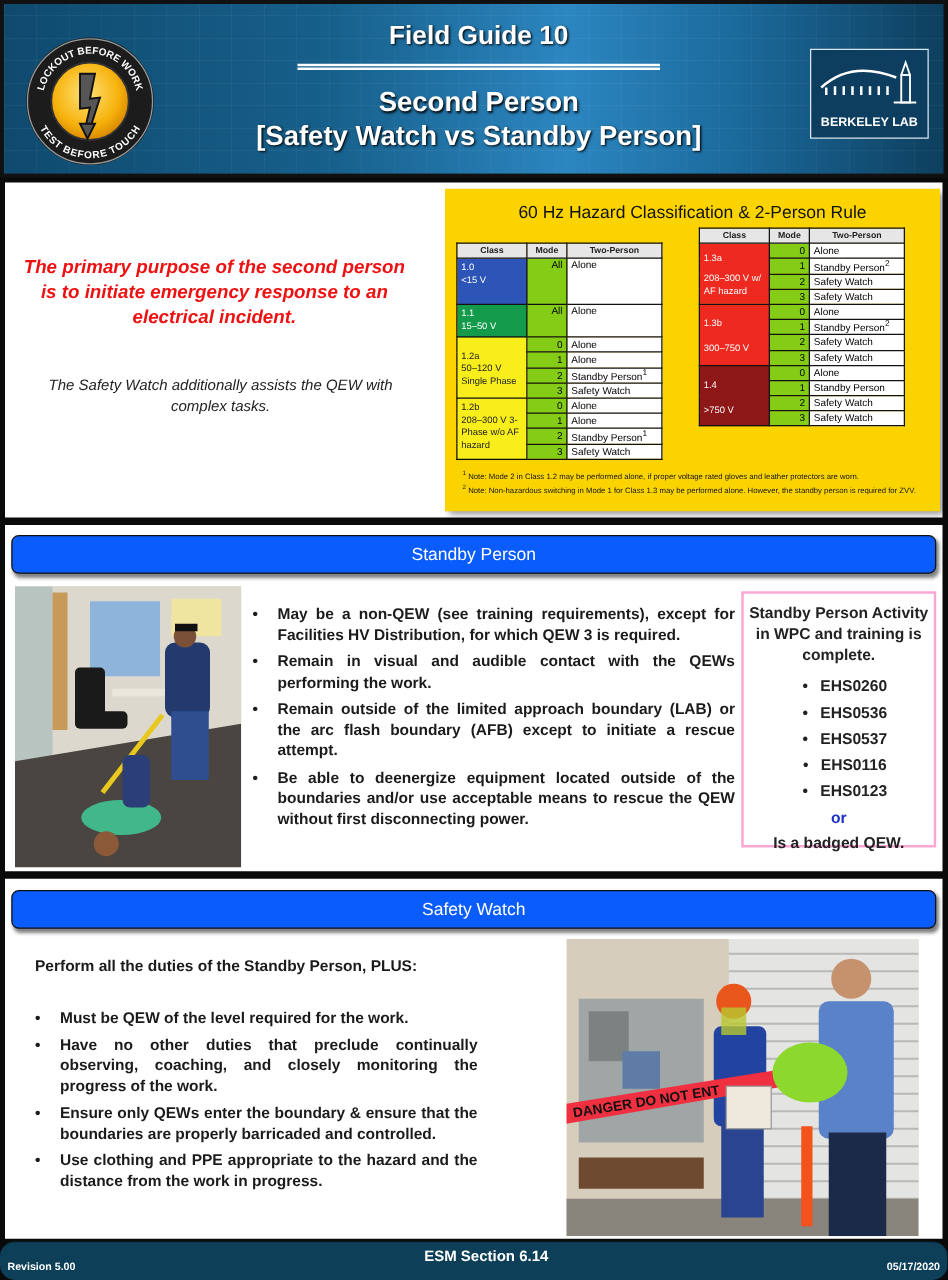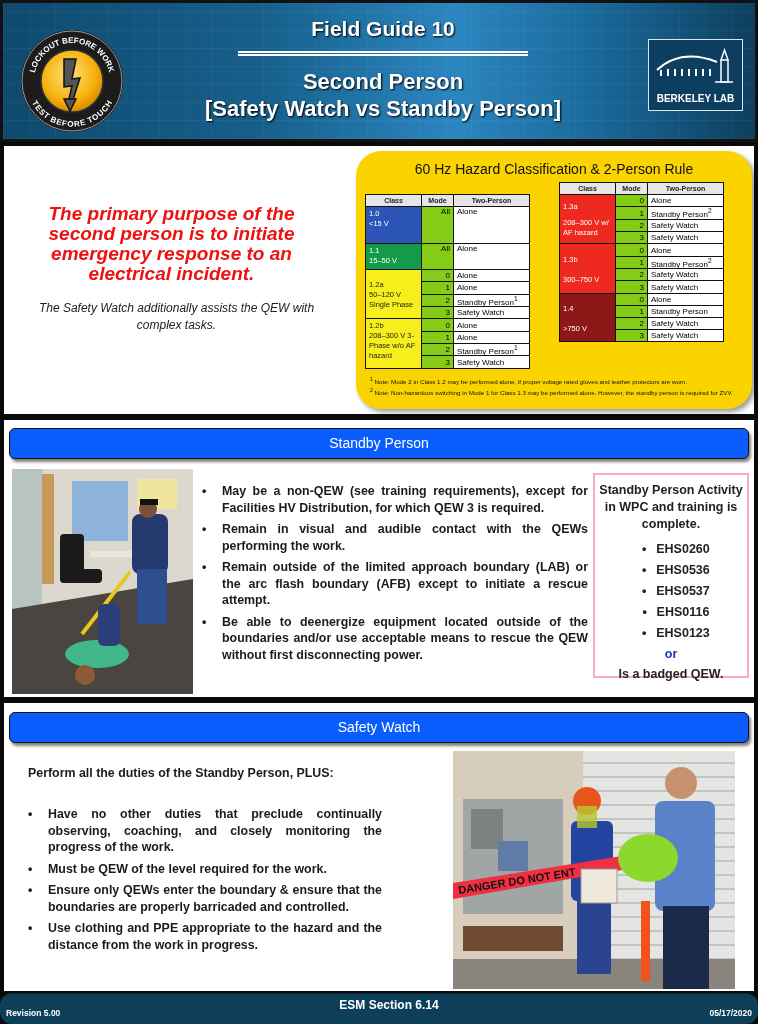--- a/index.html
+++ b/index.html
@@ -33,29 +33,29 @@
     color: #fff; text-align: center;
   }
   .lab-logo .lab-name { position: absolute; bottom: 6px; left: 0; right: 0; font-size: 10px; font-weight: bold; }
 
   
   .top-panel {
     position: absolute; left: 4px; top: 146px; width: 750px; height: 268px; background: #fff;
   }
   .purpose {
     position: absolute; left: 10px; top: 58px; width: 315px; text-align: center;
-    color: #ee1111; font-weight: bold; font-style: italic; font-size: 19px; line-height: 20px;
+    color: #ee1111; font-weight: bold; font-style: italic; font-size: 15px; line-height: 20px;
   }
   .assist {
     position: absolute; left: 20px; top: 154px; width: 305px; text-align: center;
     color: #222; font-style: italic; font-size: 12px; line-height: 17px;
   }
   .hazard-card {
     position: absolute; left: 352px; top: 5px; width: 396px; height: 258px;
-    background: #fbd400; box-shadow: 3px 3px 5px rgba(0,0,0,0.4); border-radius: 25px;
+    background: #fbd400; box-shadow: 3px 3px 5px rgba(0,0,0,0.4);
   }
   .hazard-title { position: absolute; top: 10px; left: 0; right: 0; text-align: center; font-size: 14px; color: #111; }
   table.htab { position: absolute; top: 31px; border-collapse: collapse; font-size: 8px; }
   table.htab td, table.htab th { border: 1.5px solid #111; height: 12.2px; padding: 0 3px; }
   table.htab th { background: #e6e6e6; font-weight: bold; font-size: 7px; text-align: center; color: #222; }
   table.htab td.mode { background: #84cc16; text-align: right; width: 32px; }
   table.htab td.tp { background: #fff; width: 76px; text-align: left; }
   table.htab td.cls { color: #fff; vertical-align: top; width: 56px; line-height: 10px; padding-top: 2px; font-size: 7.5px; }
   .tab-left { left: 9px; margin-top: 12px; }
   .tab-right { left: 203px; }
@@ -365,22 +365,22 @@
   </ul>
   <div class="or">or</div>
   <div class="qew">Is a badged QEW.</div>
 </div>
 
 <div class="section-bg" style="top:703px;height:288px"></div>
 <div class="banner" style="top:712px">Safety Watch</div>
 
 <div class="sw-intro">Perform all the duties of the Standby Person, PLUS:</div>
 <ul class="bullets sw-bullets">
+  <li>Must be QEW of the level required for the work.</li>
   <li>Have no other duties that preclude continually observing, coaching, and closely monitoring the progress of the work.</li>
-  <li>Must be QEW of the level required for the work.</li>
   <li>Ensure only QEWs enter the boundary &amp; ensure that the boundaries are properly barricaded and controlled.</li>
   <li>Use clothing and PPE appropriate to the hazard and the distance from the work in progress.</li>
 </ul>
 
 <div class="photo" style="left:453px;top:751px;width:282px;height:238px">
   <svg width="282" height="238" viewBox="0 0 282 238">
     <rect width="282" height="238" fill="#d6cdbd"></rect>
     <rect x="130" y="0" width="152" height="238" fill="#e4e4e2"></rect>
     <g stroke="#b8b8b6" stroke-width="1.5">
       <line x1="130" y1="12" x2="282" y2="12"></line>

